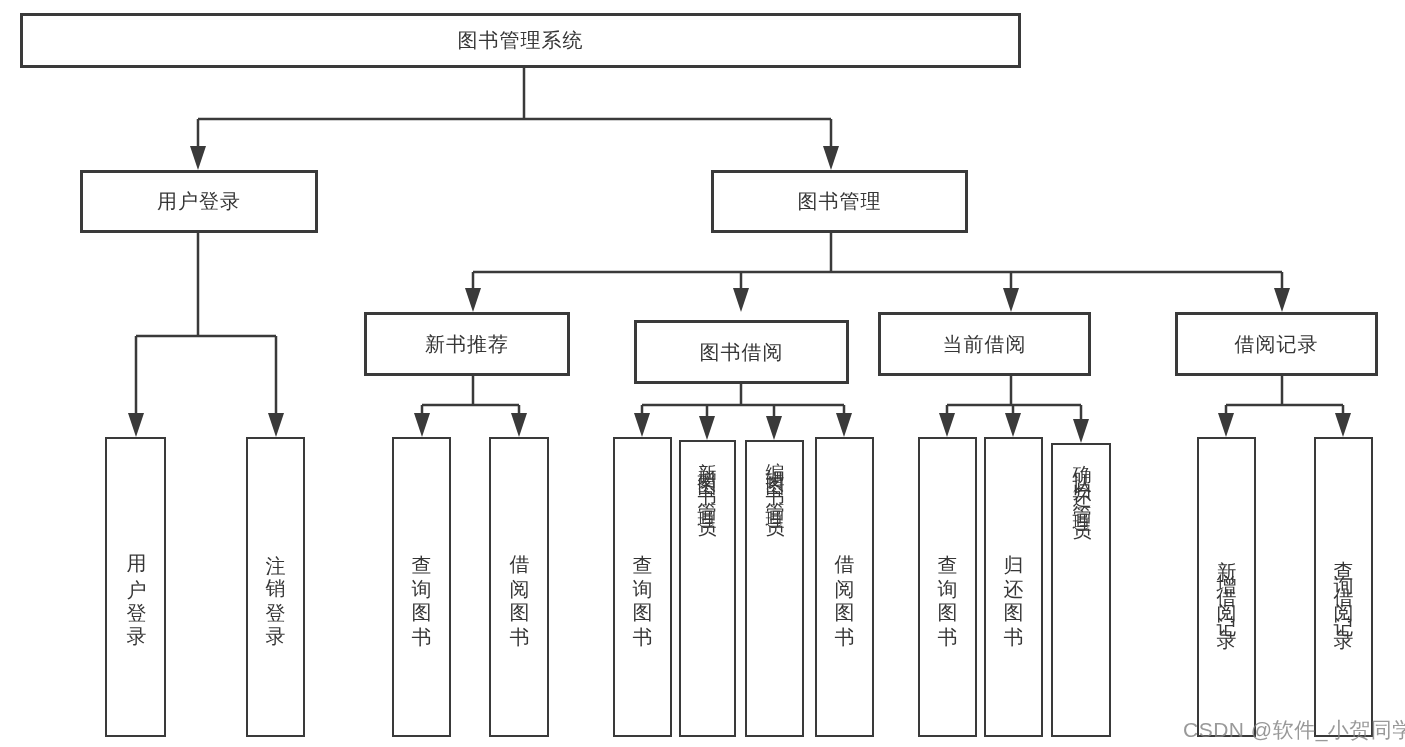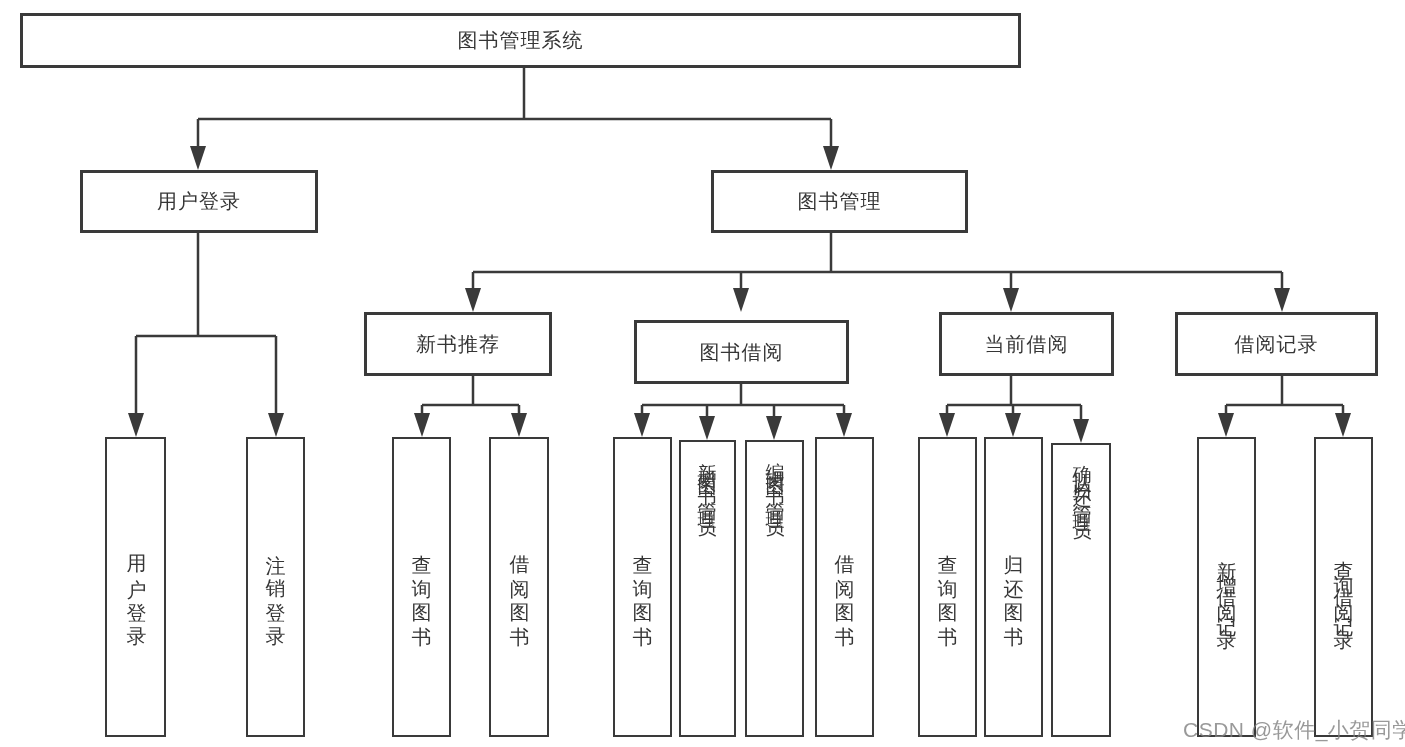--- a/index.html
+++ b/index.html
@@ -33,23 +33,23 @@
     line-height:54px;
   }
   .v4 { letter-spacing:24px; }
   .v6 { letter-spacing:14px; }
   .v9 { letter-spacing:8px; font-size:19px; text-align:start; padding-top:5px; }
 
   
   .n-root   { left:20px;  top:13px;  width:1001px; height:55px;font-family:Liberation Mono, monospace; }
   .n-login  { left:80px;  top:170px; width:238px;  height:63px; }
   .n-mgmt   { left:711px; top:170px; width:257px;  height:63px; }
-  .n-rec    { left:364px; top:312px; width:188px;  height:64px; }
+  .n-rec    { left:364px; top:312px; width:206px;  height:64px; }
   .n-bor    { left:634px; top:312px; width:215px;  height:64px;margin-top:8px; }
-  .n-cur    { left:939px; top:312px; width:175px;  height:64px; }
+  .n-cur    { left:878px; top:312px; width:213px;  height:64px; }
   .n-his    { left:1175px;top:312px; width:203px;  height:64px; }
 
   .l-1  { left:105px;  top:437px; width:61px; height:300px; }
   .l-2  { left:246px;  top:437px; width:59px; height:300px; }
   .l-3  { left:392px;  top:437px; width:59px; height:300px; }
   .l-4  { left:489px;  top:437px; width:60px; height:300px; }
   .l-5  { left:613px;  top:437px; width:59px; height:300px; }
   .l-6  { left:679px;  top:440px; width:57px; height:297px; }
   .l-7  { left:745px;  top:440px; width:59px; height:297px; }
   .l-8  { left:815px;  top:437px; width:59px; height:300px; }

